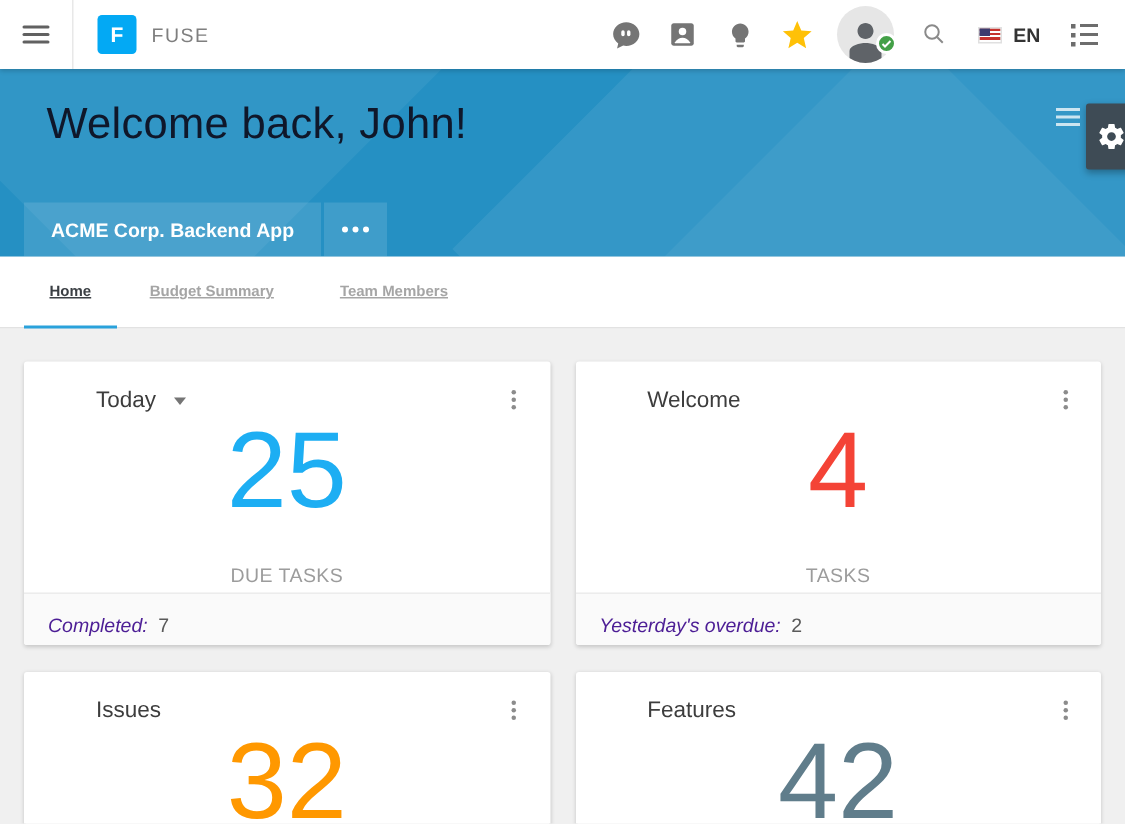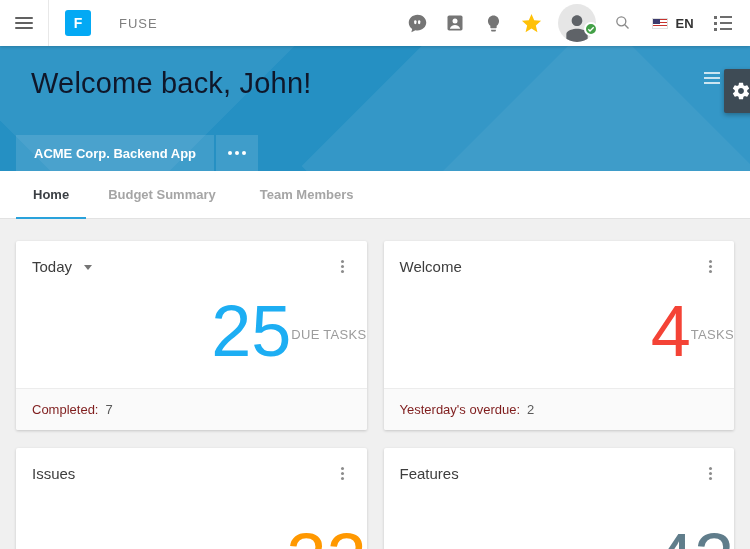--- a/index.html
+++ b/index.html
@@ -13,21 +13,21 @@
              box-shadow:0 1px 3px rgba(0,0,0,0.18); position:relative; z-index:30; flex:0 0 46px; }
   .tb-btn { height:32px; display:flex; align-items:center; justify-content:center;
             background:none; border:none; cursor:pointer; }
   .hamburger { width:48px; }
   .hamburger .bars { width:18px; display:flex; flex-direction:column; gap:3px; }
   .hamburger .bars i { display:block; height:2px; background:#616161; border-radius:1px; }
   .tb-divider { width:1px; height:46px; background:#e8e8e8; }
   .logo-wrap { display:flex; align-items:center; margin-left:16px; }
   .logo-square { width:26px; height:26px; border-radius:3px; background:#03a9f4; color:#fff;
                  font-size:14px; font-weight:bold; display:flex; align-items:center; justify-content:center; }
-  .logo-text { margin-left:28px; font-size:13px; letter-spacing:1px; color:#7f7f7f; }
+  .logo-text { margin-left:10px; font-size:13px; letter-spacing:1px; color:#7f7f7f; }
   .tb-spacer { flex:1; }
   .icon-btn { width:38px; }
   .avatar-btn { width:54px; position:relative; }
   .avatar { width:38px; height:38px; border-radius:50%; background:#e6e6e6; overflow:hidden;
             display:flex; align-items:flex-end; justify-content:center; }
   .badge { position:absolute; right:6px; bottom:3px; width:14px; height:14px; border-radius:50%;
            background:#43a047; border:2px solid #fff; display:flex; align-items:center; justify-content:center; }
   .lang-btn { width:62px; gap:7px; }
   .flag { width:16px; height:11px; position:relative; border:1px solid #e0e0e0;
           background:repeating-linear-gradient(to bottom, #c6332e 0 1.5px, #ffffff 1.5px 3px); }
@@ -59,46 +59,46 @@
                   font-family:"Liberation Sans",sans-serif; font-size:13px; font-weight:bold;
                   padding:0 18px; display:flex; align-items:center; }
   .project-more { background:rgba(255,255,255,0.12); border:none; cursor:pointer; width:42px;
                   margin-left:2px; display:flex; align-items:center; justify-content:center; gap:3px; }
   .project-more i { width:4px; height:4px; border-radius:50%; background:#fff; display:block; }
 
   
   .tabbar { height:48px; flex:0 0 48px; background:#fff; border-bottom:1px solid #e2e2e2;
             display:flex; align-items:stretch; padding-left:16px; position:relative; z-index:10; }
   .tab { position:relative; border:none; background:none; cursor:pointer; padding:0 22px;
-         font-family:"Liberation Sans",sans-serif; font-size:13px; font-weight:bold;
-         color:#a5a5a5; display:flex; align-items:center; }
+         font-family:"Liberation Sans",sans-serif; font-size:10px; font-weight:bold;
+         color:#a5a5a5; display:flex; align-items:center;text-decoration:underline; }
   .tab.active { color:#3b3f44; }
   .tab.active::after { content:""; position:absolute; left:0; right:0; bottom:-1px; height:2px; background:#2aa2db; }
   .tab:first-child { padding:0 17px; }
 
   
   .content { flex:1; padding:22px 16px 0; display:grid; grid-template-columns:1fr 1fr;
              grid-template-rows:189px 189px; column-gap:17px; row-gap:18px; overflow:hidden; }
   .widget { background:#fff; border-radius:2px; box-shadow:0 1px 3px rgba(0,0,0,0.18);
             display:flex; flex-direction:column; overflow:hidden; }
-  .widget-header { padding:13px 10px 0 16px; display:flex; align-items:center; flex:0 0 auto; }
+  .widget-header { padding:13px 10px 0 16px; display:flex; align-items:center; flex:0 0 auto;margin-left:32px; }
   .widget-title { font-size:15px; color:#3d3d3d; }
   .caret { width:0; height:0; border-left:4px solid transparent; border-right:4px solid transparent;
            border-top:5px solid #757575; margin-left:12px; margin-top:2px; }
   .wh-spacer { flex:1; }
   .kebab { border:none; background:none; cursor:pointer; width:28px; height:24px;
            display:flex; flex-direction:column; align-items:center; justify-content:center; gap:2px; }
   .kebab i { width:3px; height:3px; border-radius:50%; background:#8c8c8c; display:block; }
-  .widget-body { flex:1; display:flex; flex-direction:row; align-items:center;
-                 justify-content:flex-end; padding-bottom:4px; }
+  .widget-body { flex:1; display:flex; flex-direction:column; align-items:center;
+                 justify-content:flex-start; padding-bottom:4px;gap:19px; }
   .widget-value { font-size:72px; line-height:1; font-weight:normal; }
   .widget-unit { font-size:13px; color:#9c9c9c; margin-top:7px; letter-spacing:0.3px; }
   .widget-footer { flex:0 0 42px; border-top:1px solid #ececec; background:#fafafa;
                    display:flex; align-items:center; padding:0 16px; font-size:13px; }
-  .footer-label { color:#7f1d1d; }
+  .footer-label { color:#4c1d95;font-style:italic; }
   .footer-value { color:#5a5a5a; margin-left:7px; }
 
   svg { display:block; }
 </style>
 </head>
 <body>
 
 <div class="app">
 
   <header class="toolbar">

